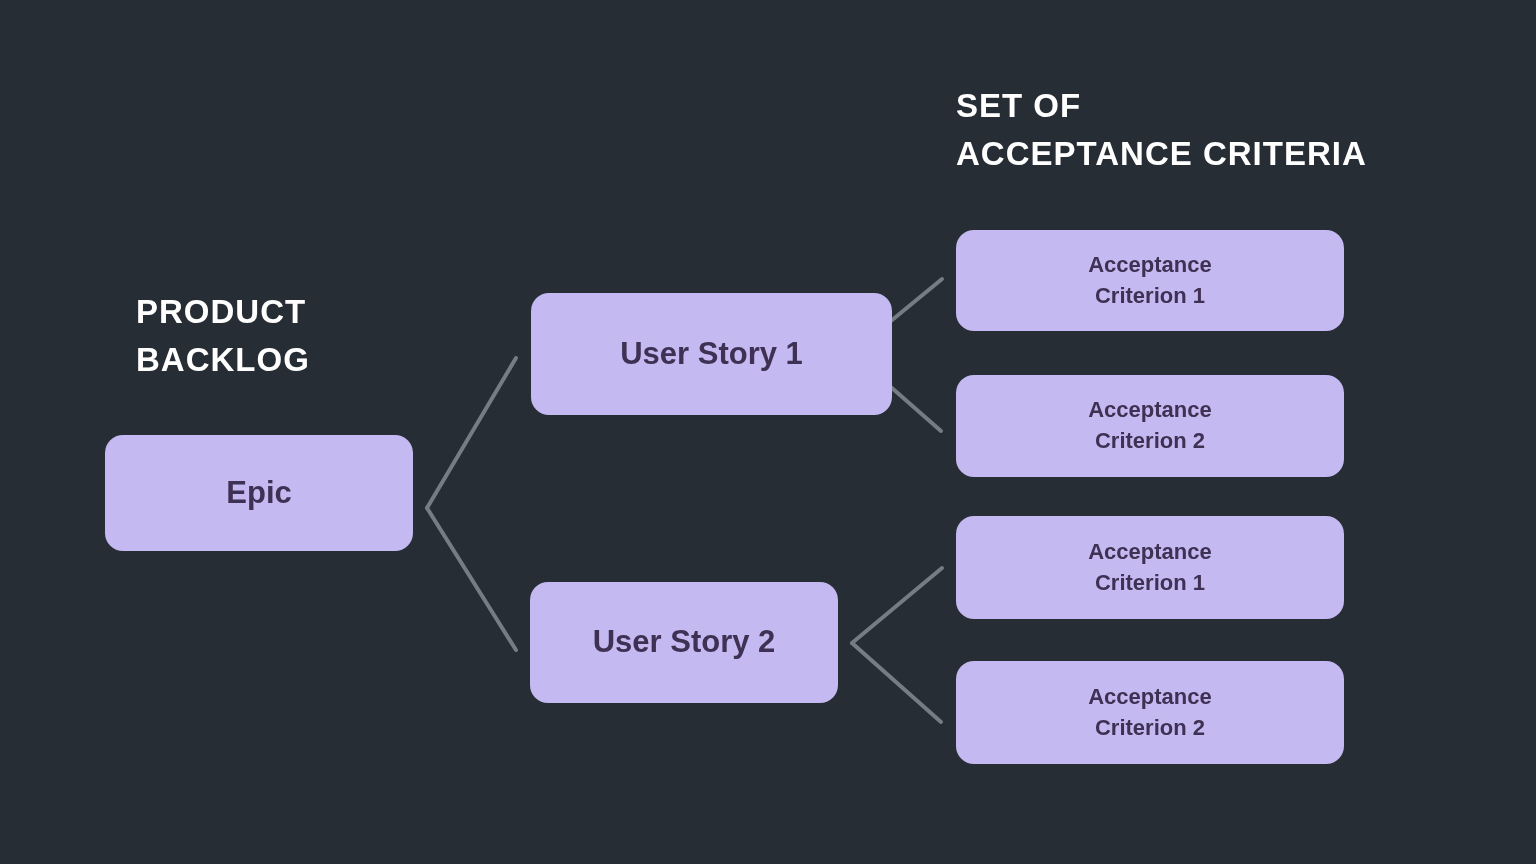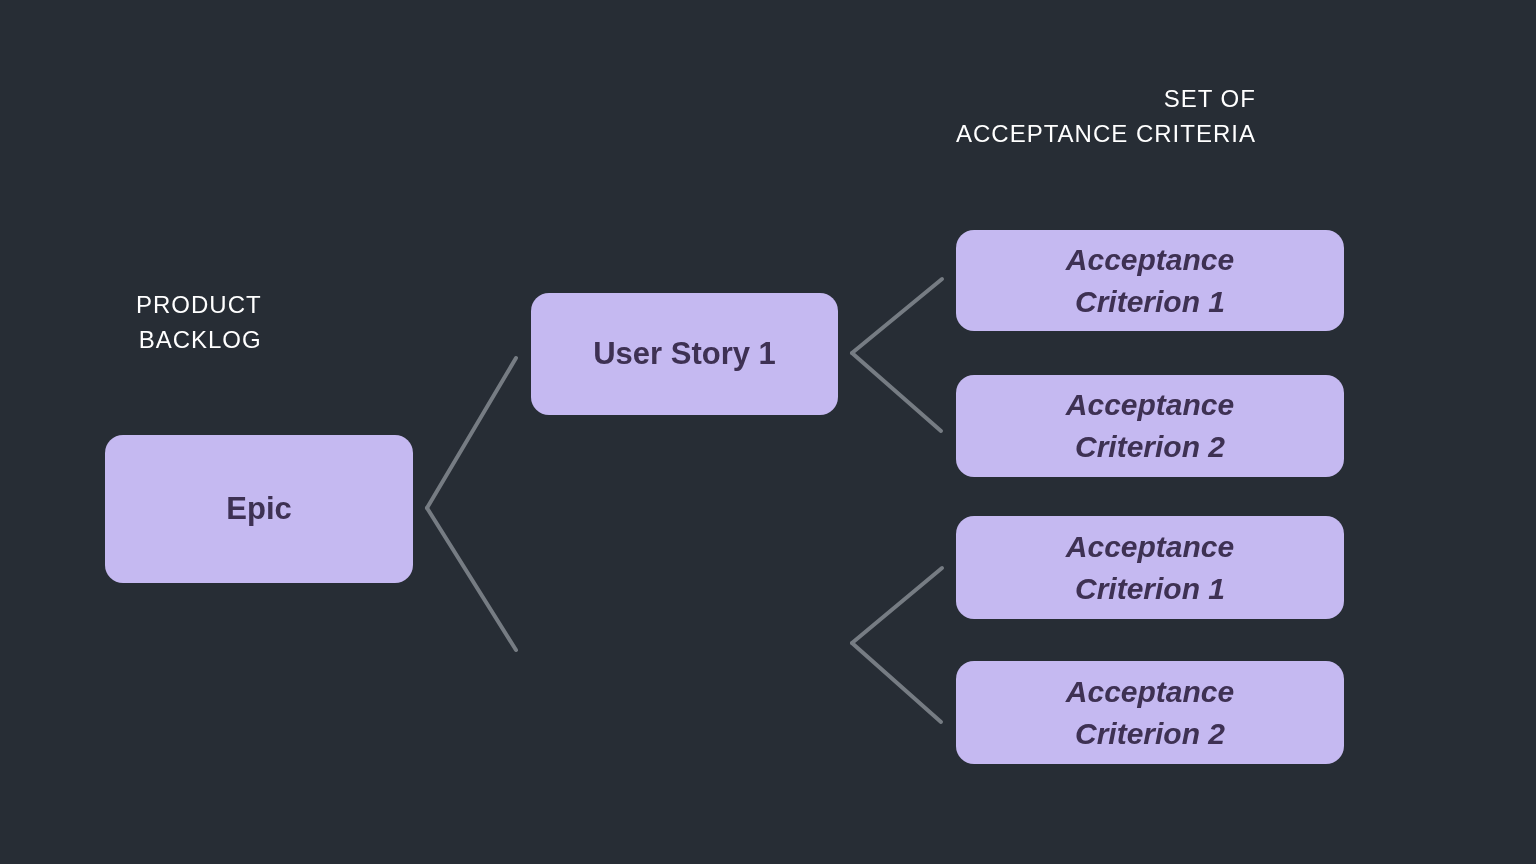--- a/index.html
+++ b/index.html
@@ -29,44 +29,43 @@
     pointer-events: none;
   }
   .connectors line {
     stroke: var(--connector);
     stroke-width: 4;
     stroke-linecap: round;
   }
   .col-heading {
     position: absolute;
     color: var(--heading-text);
-    font-weight: normal;
-    font-size: 24px;
+    font-weight: bold;
+    font-size: 33px;
     line-height: 1.45;
     letter-spacing: 1px;
     white-space: pre-line;
-    text-align: right;
   }
   .node {
     position: absolute;
     background: var(--node-fill);
     border-radius: 18px;
     display: flex;
     align-items: center;
     justify-content: center;
     text-align: center;
   }
   .node .label {
     color: var(--node-text);
     font-weight: bold;
     font-size: 31px;
     line-height: 1.38;
     white-space: pre-line;
   }
-  .node.small .label { font-size: 30px; line-height: 1.4; font-style: italic; }
+  .node.small .label { font-size: 22px; line-height: 1.4; }
 </style>
 </head>
 <body>
 
 <div class="stage">
 
   <svg class="connectors" viewBox="0 0 1536 864" xmlns="http://www.w3.org/2000/svg">
     <line x1="427" y1="508" x2="516" y2="358"></line>
     <line x1="427" y1="508" x2="516" y2="650"></line>
     <line x1="852" y1="353" x2="942" y2="279"></line>
@@ -75,28 +74,31 @@
     <line x1="852" y1="643" x2="941" y2="722"></line>
   </svg>
 
   <div class="col-heading" style="left:119px; top:288px;margin-left:17px;">PRODUCT
 BACKLOG</div>
 
 
   <div class="col-heading" style="left:956px; top:82px;">SET OF
 ACCEPTANCE CRITERIA</div>
 
-  <div class="node" style="left:105px; top:435px; width:308px; height:148px;">
+  <div class="node" style="left:105px; top:435px; width:308px; height:116px;">
     <span class="label">Epic</span>
   </div>
 
-  <div class="node" style="left:531px; top:293px; width:307px; height:122px;">
+  <div class="node" style="left:531px; top:293px; width:361px; height:122px;">
     <span class="label">User Story 1</span>
   </div>
 
+  <div class="node" style="left:530px; top:582px; width:308px; height:121px;">
+    <span class="label">User Story 2</span>
+  </div>
 
   <div class="node small" style="left:956px; top:230px; width:388px; height:101px;">
     <span class="label">Acceptance
 Criterion 1</span>
   </div>
 
   <div class="node small" style="left:956px; top:375px; width:388px; height:102px;">
     <span class="label">Acceptance
 Criterion 2</span>
   </div>

